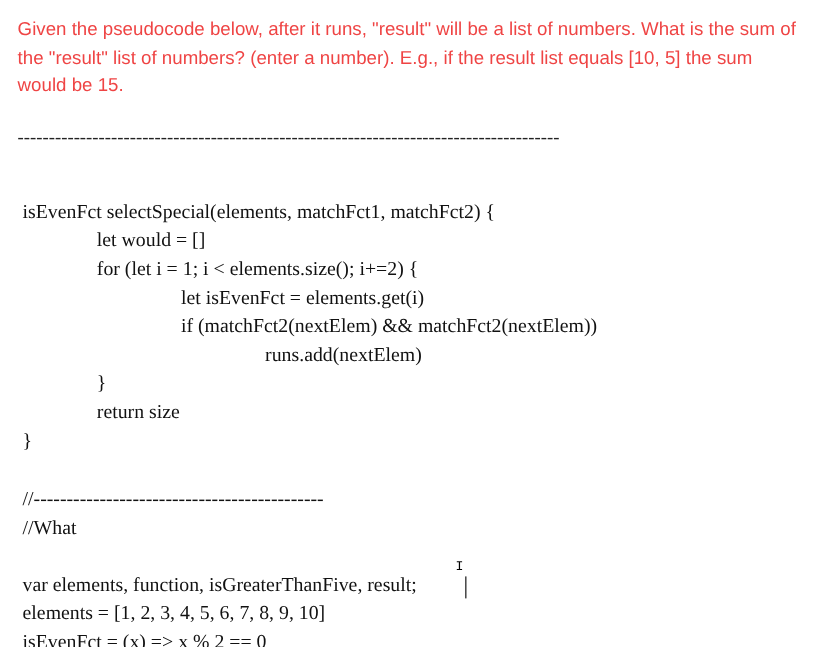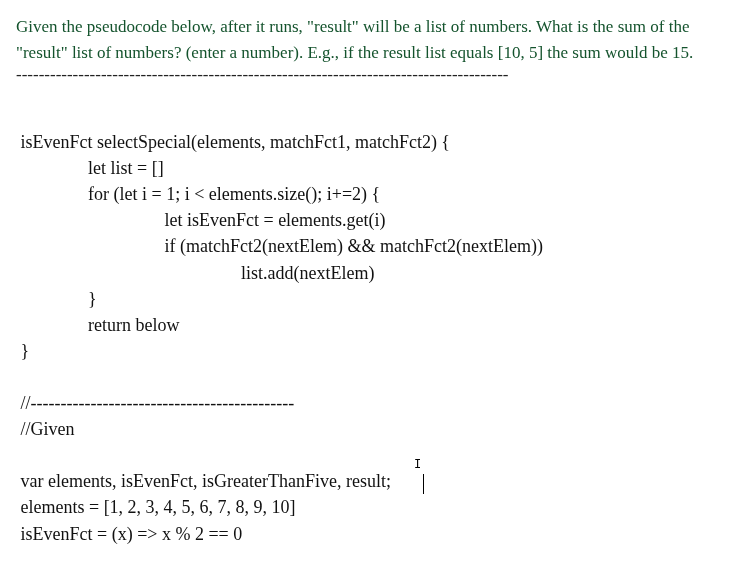--- a/index.html
+++ b/index.html
@@ -8,24 +8,25 @@
     width: 741px;
     background: #ffffff;
     font-family: Georgia, 'Times New Roman', serif;
     color: #222;
   }
   .page {
     padding: 14px 16px 20px 16px;
     box-sizing: border-box;
   }
   .prompt {
-    font-family: Liberation Serif, serif;
+    font-family: Liberation Sans, sans-serif;
     font-size: 17px;
     line-height: 1.5;
-    color: #14532d;
+    color: #ef4444;
+    margin-bottom: 24px;
   }
   .dashes {
     font-family: Georgia, 'Times New Roman', serif;
     font-size: 17px;
     letter-spacing: 0;
     white-space: nowrap;
     overflow: hidden;
     margin-bottom: 18px;
   }
   .code {
@@ -59,32 +60,32 @@
 <body>
 
 <div class="page">
 
   <div class="prompt">Given the pseudocode below, after it runs, "result" will be a list of numbers. What is the sum of the "result" list of numbers? (enter a number). E.g., if the result list equals [10, 5] the sum would be 15.</div>
 
   <div class="dashes">---------------------------------------------------------------------------------------</div>
 
   <div class="code">
 <span> isEvenFct selectSpecial(elements, matchFct1, matchFct2) {</span>
-<span>                let list = []</span>
+<span>                let would = []</span>
 <span>                for (let i = 1; i &lt; elements.size(); i+=2) {</span>
 <span>                                 let isEvenFct = elements.get(i)</span>
 <span>                                 if (matchFct2(nextElem) &amp;&amp; matchFct2(nextElem))</span>
-<span>                                                  list.add(nextElem)</span>
+<span>                                                  runs.add(nextElem)</span>
 <span>                }</span>
-<span>                return below</span>
+<span>                return size</span>
 <span> }</span>
 <span></span>
 <span> //--------------------------------------------</span>
-<span> //Given</span>
+<span> //What</span>
 <span></span>
-<span class="caret-line"><span class="caret-mark">I</span><span class="caret-bar"></span><span> var elements, isEvenFct, isGreaterThanFive, result;</span></span>
+<span class="caret-line"><span class="caret-mark">I</span><span class="caret-bar"></span><span> var elements, function, isGreaterThanFive, result;</span></span>
 <span> elements = [1, 2, 3, 4, 5, 6, 7, 8, 9, 10]</span>
 <span> isEvenFct = (x) =&gt; x % 2 == 0</span>
 
 
 </div>
 
 </div>
 
 </body></html>

